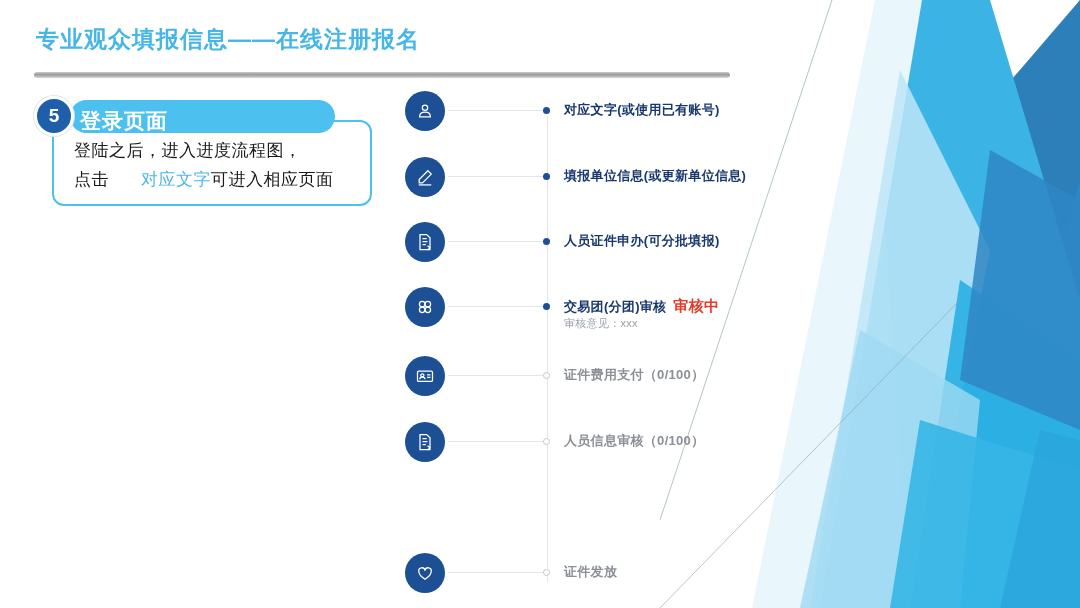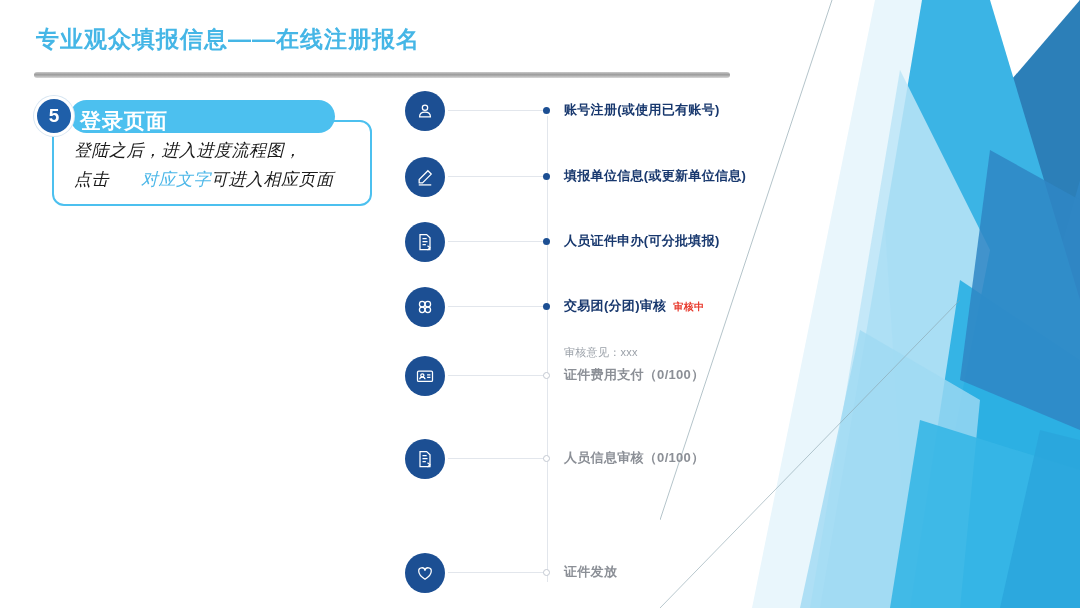--- a/index.html
+++ b/index.html
@@ -43,21 +43,20 @@
     box-shadow:0 0 0 1px #d8e6f2;
   }
   .callout-badge span{
     display:block;width:100%;line-height:34px;text-align:center;
     color:#ffffff;font-size:19px;font-weight:bold;
   }
   .callout-body{
     position:absolute;left:18px;top:24px;width:320px;height:86px;
     background:#ffffff;border:2px solid #4cc0ef;border-radius:12px;
     box-sizing:border-box;
-    font-style:italic;
   }
   .callout-text{
     position:absolute;left:20px;top:14px;width:286px;
     font-size:17px;line-height:29px;color:#1a1a1a;letter-spacing:0.5px;
   }
   .hl{color:#4cb7e8;margin-left:32px;}
 
   
   .flow{position:absolute;left:396px;top:88px;width:380px;height:520px;z-index:3;}
   .flow-spine{
@@ -79,25 +78,25 @@
     position:absolute;left:147px;top:19px;width:7px;height:7px;border-radius:50%;
     background:#1c4f93;
   }
   .step.inactive .step-dot{background:#ffffff;border:1px solid #c3c9d2;width:5px;height:5px;top:19px;}
   .step-label{
     position:absolute;left:168px;top:13px;white-space:nowrap;
     font-size:13px;font-weight:bold;color:#18386e;letter-spacing:0.3px;
   }
   .step.inactive .step-label{color:#8b8f96;font-weight:bold;}
   .step-tag{
-    margin-left:7px;font-size:10px;font-weight:bold;color:#e8392c;
+    margin-left:7px;font-size:15px;font-weight:bold;color:#e8392c;
   }
   .step-sub{
     position:absolute;left:168px;top:32px;white-space:nowrap;
-    font-size:11px;color:#9aa0a8;letter-spacing:0.3px;margin-top:29px;
+    font-size:11px;color:#9aa0a8;letter-spacing:0.3px;
   }
 </style>
 </head>
 <body>
 
 <div class="slide">
 
   <div class="bg-art">
     <svg viewBox="0 0 420 608" xmlns="http://www.w3.org/2000/svg">
       <polygon points="420,0 420,608 300,608 238,300" fill="#2f86c4"></polygon>
@@ -144,21 +143,21 @@
     <div class="step" style="top:0px;">
       <div class="step-icon">
         <svg width="20" height="20" viewBox="0 0 24 24" fill="none" stroke="#ffffff" stroke-width="1.5">
           <circle cx="12" cy="8" r="3.2"></circle>
           <path d="M5.5 19c0-3.6 2.9-5.6 6.5-5.6s6.5 2 6.5 5.6z"></path>
         </svg>
       </div>
       <div class="step-conn"></div>
       <div class="step-dot"></div>
       <div class="step-label">
-        <span>账号注册(或使用已有账号)</span>
+        <span>对应文字(或使用已有账号)</span>
       </div>
     </div>
 
     <div class="step" style="top:66px;">
       <div class="step-icon">
         <svg width="20" height="20" viewBox="0 0 24 24" fill="none" stroke="#ffffff" stroke-width="1.5">
           <path d="M15.5 4.5l4 4L9 19H5v-4z"></path>
           <path d="M4.5 21.5h15"></path>
         </svg>
       </div>
@@ -210,21 +209,21 @@
           <path d="M14.5 10.5h4M14.5 13.5h4"></path>
         </svg>
       </div>
       <div class="step-conn"></div>
       <div class="step-dot"></div>
       <div class="step-label">
         <span>证件费用支付（0/100）</span>
       </div>
     </div>
 
-    <div class="step inactive" style="top:348px;text-align:right;">
+    <div class="step inactive" style="top:331px;text-align:right;">
       <div class="step-icon">
         <svg width="20" height="20" viewBox="0 0 24 24" fill="none" stroke="#ffffff" stroke-width="1.5">
           <path d="M6 3h8l4 4v14H6z"></path>
           <path d="M9 8h5M9 11.5h6M9 15h4"></path>
           <path d="M15 16.5l3 2.5-3 2.5" stroke-linejoin="round"></path>
         </svg>
       </div>
       <div class="step-conn"></div>
       <div class="step-dot"></div>
       <div class="step-label">

